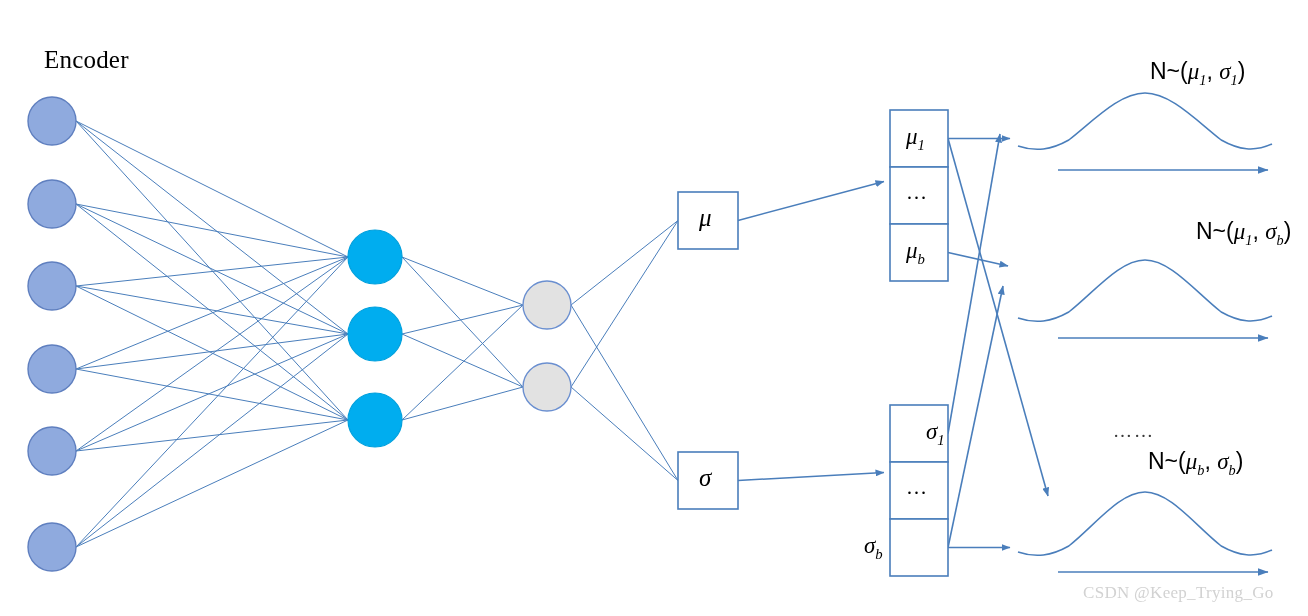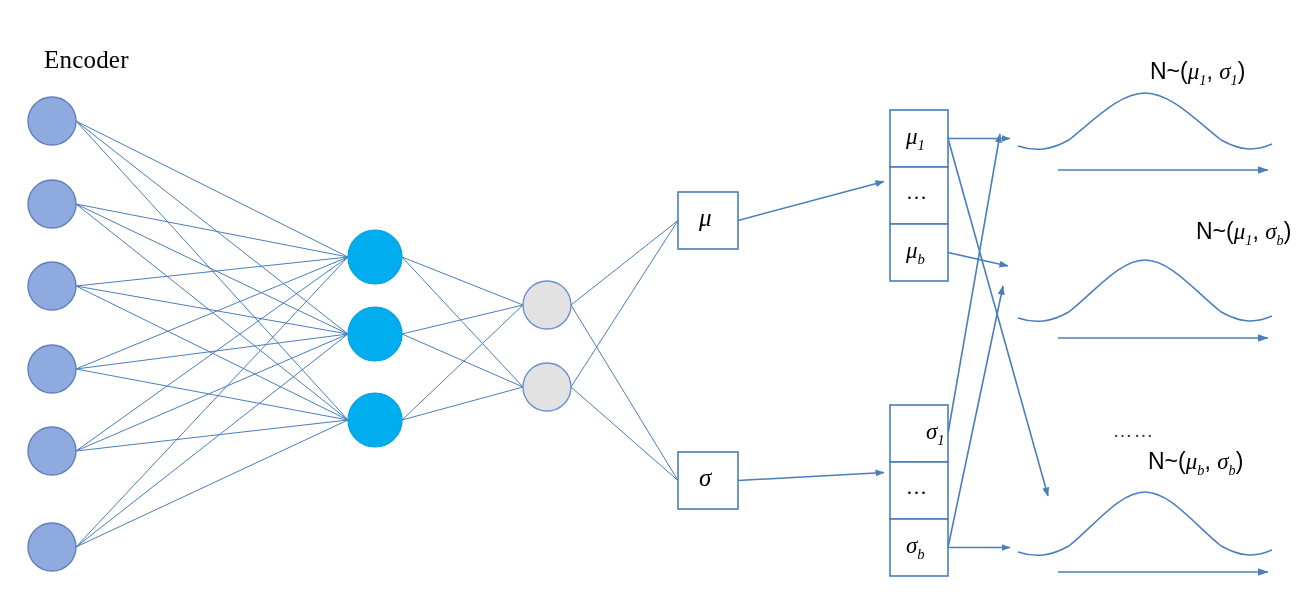--- a/index.html
+++ b/index.html
@@ -180,22 +180,23 @@
   <div class="lbl encoder-title" style="left:44px; top:46px;">Encoder</div>
 
   <div id="overlay-labels">
       <div class="lbl boxsym" style="left: 699px; top: 203.5px;">μ</div>
       <div class="lbl boxsym" style="left: 699px; top: 463.5px;">σ</div>
       <div class="lbl cellsym" style="left: 906px; top: 123.5px;"><span>μ</span><sub>1</sub></div>
       <div class="lbl dots-cell" style="left: 906px; top: 179.5px;">…</div>
       <div class="lbl cellsym" style="left: 906px; top: 237.5px;"><span>μ</span><sub>b</sub></div>
       <div class="lbl cellsym" style="left: 906px; top: 418.5px; margin-left: 20px;"><span>σ</span><sub>1</sub></div>
       <div class="lbl dots-cell" style="left: 906px; top: 474.5px;">…</div>
-      <div class="lbl cellsym" style="left: 906px; top: 532.5px;"><span>σ</span><sub>b</sub></div>
+      <div class="lbl cellsym" style="left: 864px; top: 532.5px;"><span>σ</span><sub>b</sub></div>
       <div class="lbl dist-label" style="left: 1150px; top: 58px; text-align: center;">N~(<span class="ital">μ</span><sub>1</sub>, <span class="ital">σ</span><sub>1</sub>)</div>
       <div class="lbl dist-label" style="left: 1196px; top: 218px;">N~(<span class="ital">μ</span><sub>1</sub>, <span class="ital">σ</span><sub>b</sub>)</div>
       <div class="lbl dist-label" style="left: 1148px; top: 448px;">N~(<span class="ital">μ</span><sub>b</sub>, <span class="ital">σ</span><sub>b</sub>)</div>
     </div>
 
   <div class="lbl ellipsis-mid" style="left:1113px; top:420px;">……</div>
 
+  <div class="lbl watermark" style="left:1083px; top:583px;">CSDN @Keep_Trying_Go</div>
 
 </div>
 
 </body></html>

